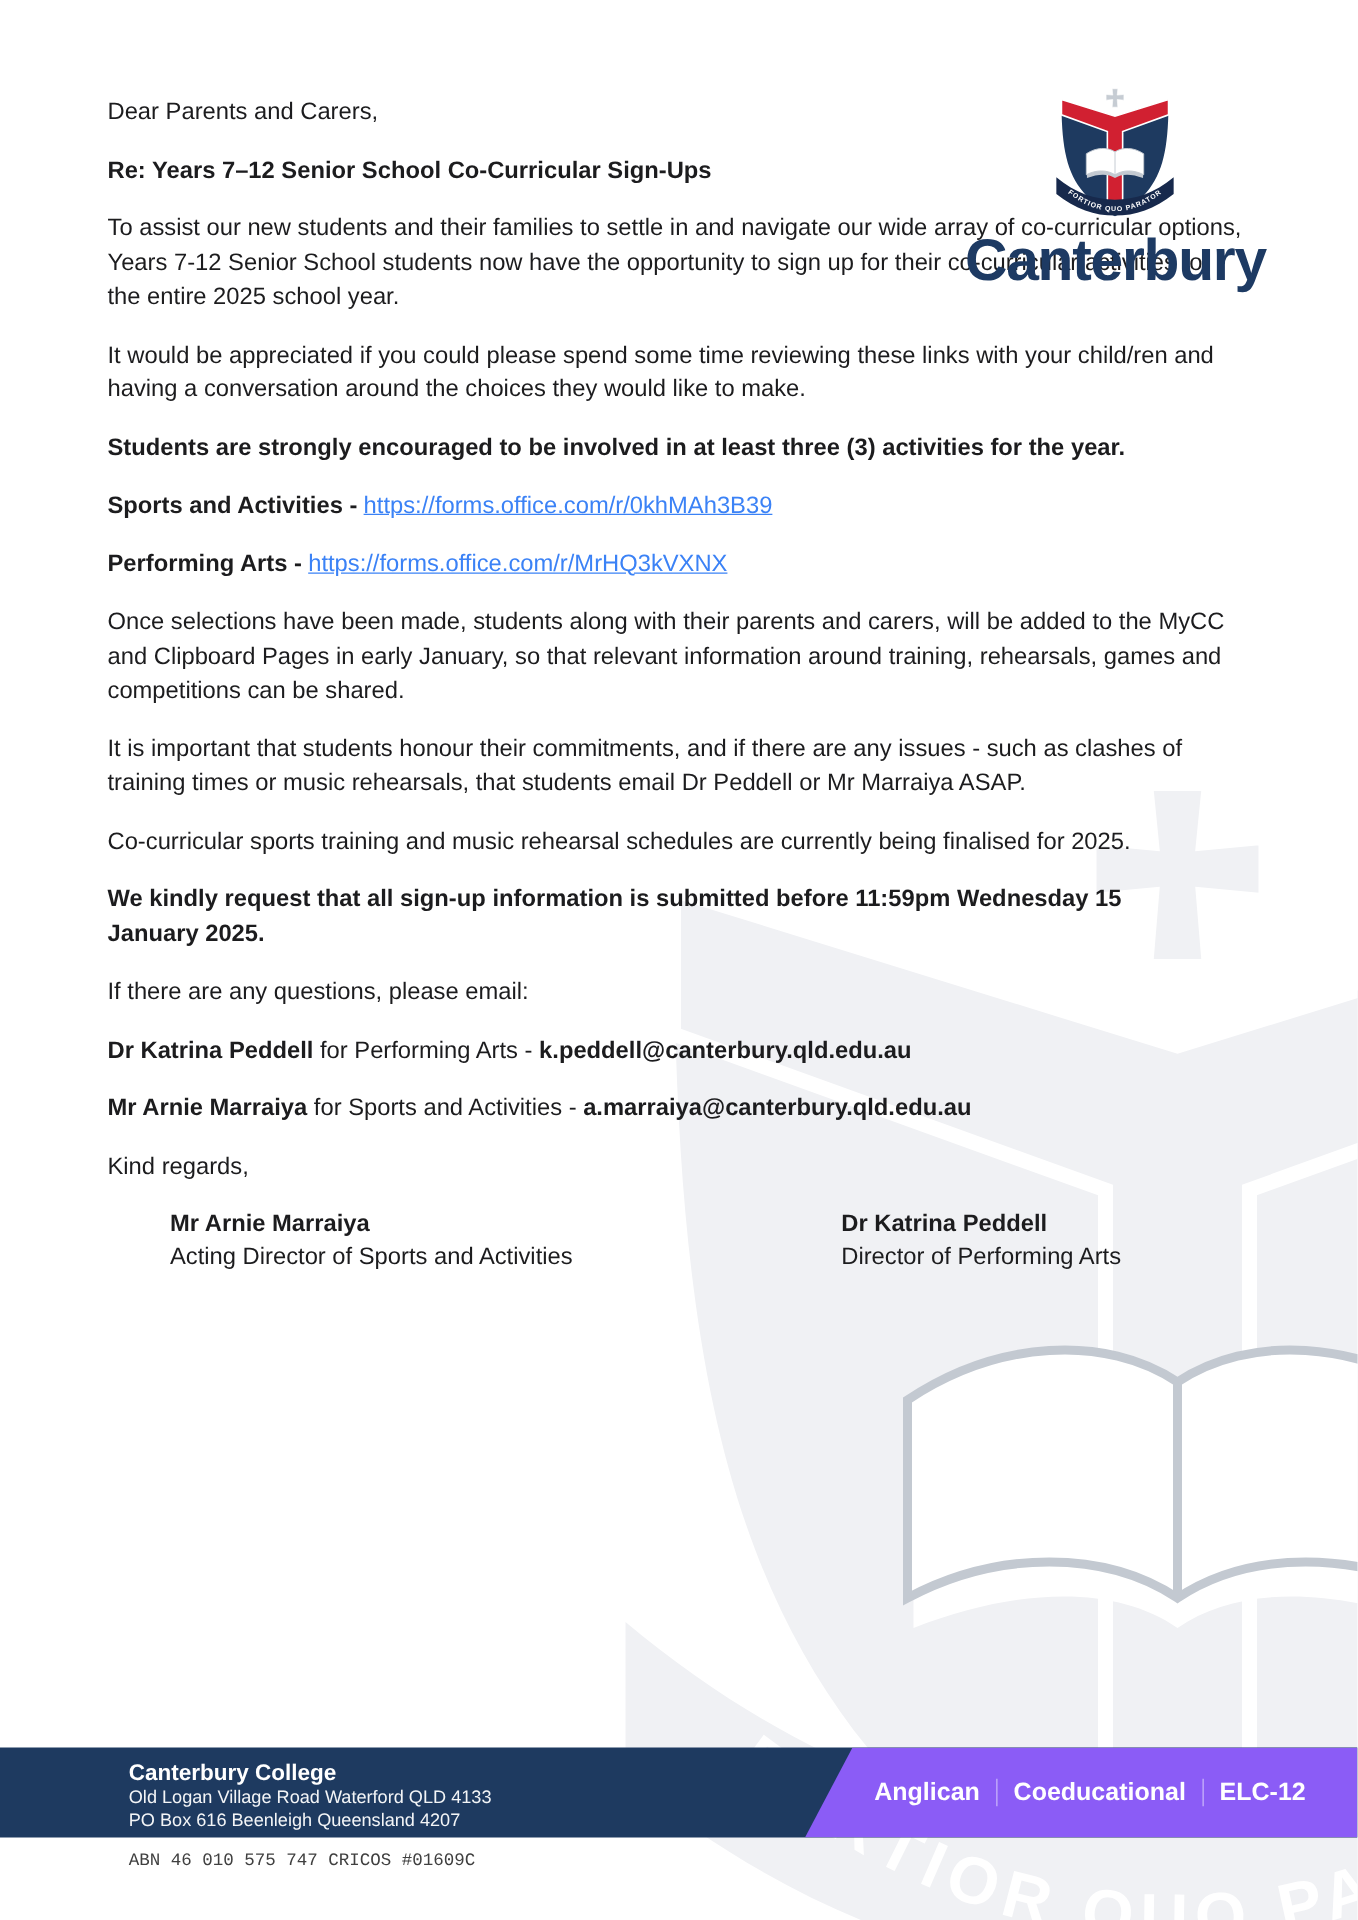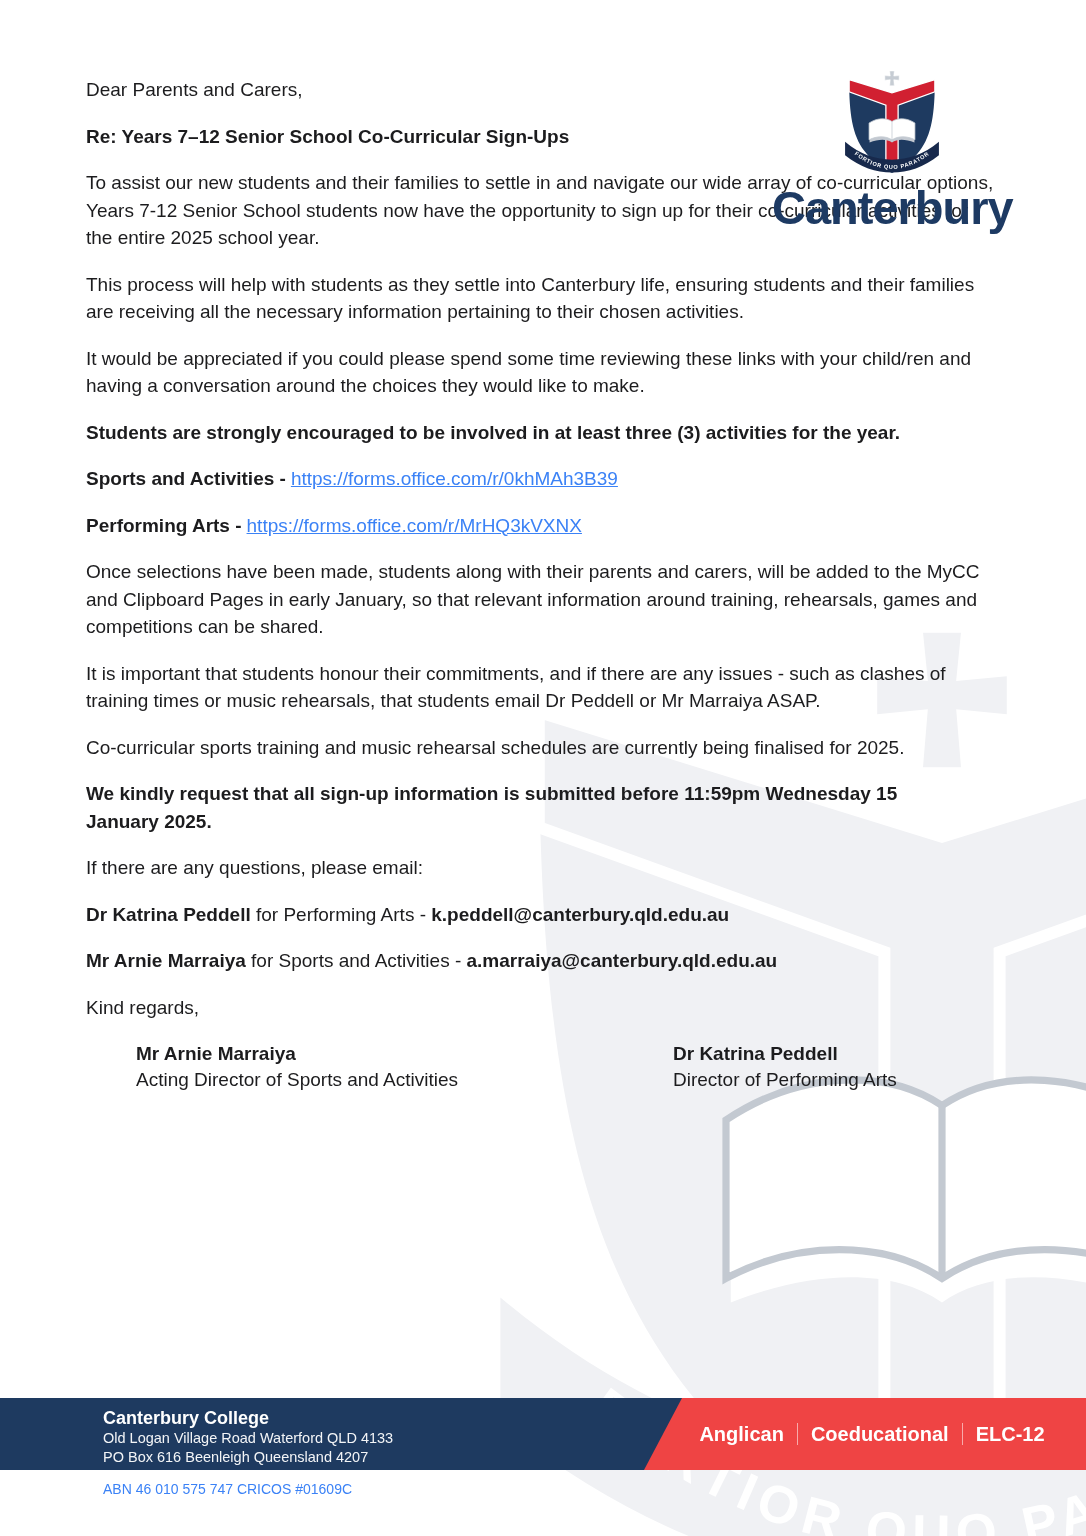--- a/index.html
+++ b/index.html
@@ -60,35 +60,35 @@
   .sig-name { font-size:19px; font-weight:700; line-height:26px; }
   .sig-title { font-size:19px; line-height:26px; }
 
   
   .footer-bar {
     position:absolute; left:0; top:1398px; width:1086px; height:72px;
     background:#1e3a60; z-index:3;
   }
   .footer-red {
     position:absolute; left:644px; top:0; width:442px; height:72px;
-    background:#ef4444;
+    background:#8b5cf6;
     clip-path:polygon(38px 0, 442px 0, 442px 72px, 0 72px);
     display:flex; align-items:center; justify-content:center;
   }
   .footer-tags { display:flex; align-items:center; padding-left:14px;
     color:#ffffff; font-size:20px; font-weight:700; }
   .tag-sep { width:1px; height:22px; background:rgba(255,255,255,0.55);
     margin:0 13px; display:inline-block; }
   .footer-col1 { position:absolute; left:103px; top:9px; color:#ffffff; }
   .footer-school { font-size:18px; font-weight:700; line-height:22px; }
   .footer-addr { font-size:14.5px; line-height:18.5px; color:rgba(255,255,255,0.95); }
   .footer-col2 { position:absolute; left:430px; top:11px; color:#ffffff; }
   .footer-phone, .footer-email { font-size:14.5px; line-height:18px; color:rgba(255,255,255,0.95); }
   .footer-web { font-size:18px; font-weight:700; line-height:21px; }
-  .abn { position:absolute; left:103px; top:1481px; font-size:14px; color:#3b82f6; z-index:3; }
+  .abn { position:absolute; left:103px; top:1481px; font-size:14px; color:#404040; z-index:3;font-family:Liberation Mono, monospace; }
 </style>
 </head>
 <body>
 
 <svg class="watermark crest-shape" viewBox="0 0 200 230" preserveAspectRatio="xMidYMid meet" aria-hidden="true">
   <path class="c-navy" d="M16,30 L100,56 L184,30 C184,96 178,138 154,170 C136,193 119,205 100,213 C81,205 64,193 46,170 C22,138 16,96 16,30 Z"></path>
   <path class="c-cross" stroke="#ffffff" stroke-width="1" d="M95.5,13 L104.5,13 L103.5,23 L114,22 L114,31 L103.5,30 L104.5,42 L95.5,42 L96.5,30 L86,31 L86,22 L96.5,23 Z"></path>
   <path class="c-red" stroke="#ffffff" stroke-width="2.5" d="M16,30 L100,56 L184,30 L184,54 L112,80 L112,198 C108,203 104,206 100,209 C96,206 92,203 88,198 L88,80 L16,54 Z"></path>
   <path class="c-pages" d="M56,146 C74,138 90,138 100,146 C110,138 126,138 144,146 L144,153 C126,146 110,146 100,153 C90,146 74,146 56,153 Z"></path>
   <path class="c-book" stroke="#c3c9d1" stroke-width="1.5" d="M55,115 C70,105 88,104 100,112 C112,104 130,105 145,115 L145,148 C130,140 112,140 100,148 C88,140 70,140 55,148 Z"></path>
@@ -116,21 +116,20 @@
   </svg>
   <div class="logo-wordmark">Canterbury</div>
 </div>
 
 <div class="content">
   <p class="line">Dear Parents and Carers,</p>
 
   <p class="line subject">Re: Years 7–12 Senior School Co-Curricular Sign-Ups</p>
 
   <p>To assist our new students and their families to settle in and navigate our wide array of co-curricular options, Years 7-12 Senior School students now have the opportunity to sign up for their co-curricular activities for the entire 2025 school year.</p>
-  <p>This process will help with students as they settle into Canterbury life, ensuring students and their families are receiving all the necessary information pertaining to their chosen activities.</p>
   <p>It would be appreciated if you could please spend some time reviewing these links with your child/ren and having a conversation around the choices they would like to make.</p>
 
   <p class="emphasis">Students are strongly encouraged to be involved in at least three (3) activities for the year.</p>
 
   <p class="linkrow"><span class="lbl">Sports and Activities -</span><a>https://forms.office.com/r/0khMAh3B39</a></p>
 
   <p class="linkrow"><span class="lbl">Performing Arts -</span><a>https://forms.office.com/r/MrHQ3kVXNX</a></p>
 
   <p>Once selections have been made, students along with their parents and carers, will be added to the MyCC and Clipboard Pages in early January, so that relevant information around training, rehearsals, games and competitions can be shared.</p>
   <p>It is important that students honour their commitments, and if there are any issues - such as clashes of training times or music rehearsals, that students email Dr Peddell or Mr Marraiya ASAP.</p>

